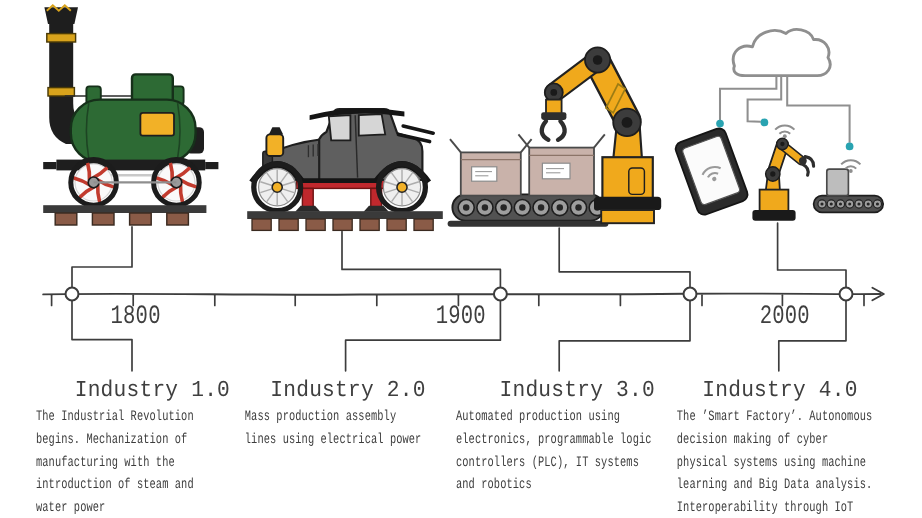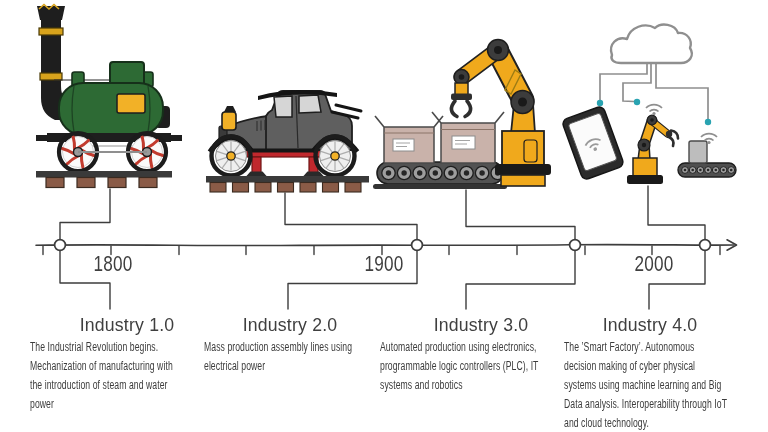--- a/index.html
+++ b/index.html
@@ -1,18 +1,18 @@
 <!DOCTYPE html>
 <html><head>
 <meta charset="utf-8">
 <style>
   html,body{margin:0;padding:0;background:#ffffff;}
   .stage{
     position:relative;width:748px;height:432px;background:#ffffff;overflow:hidden;
-    font-family:Liberation Sans, sans-serif;
+    font-family:Liberation Mono, monospace;
   }
   .art{position:absolute;left:0;top:0;}
   .year{
     position:absolute;top:252px;width:60px;text-align:center;
     font-size:22px;line-height:24px;color:#3f3f3f;
     transform:scaleX(0.78);letter-spacing:0.2px;
   }
   .era-title{
     position:absolute;top:314px;width:160px;text-align:center;
     font-size:19px;line-height:22px;color:#3f3f3f;

